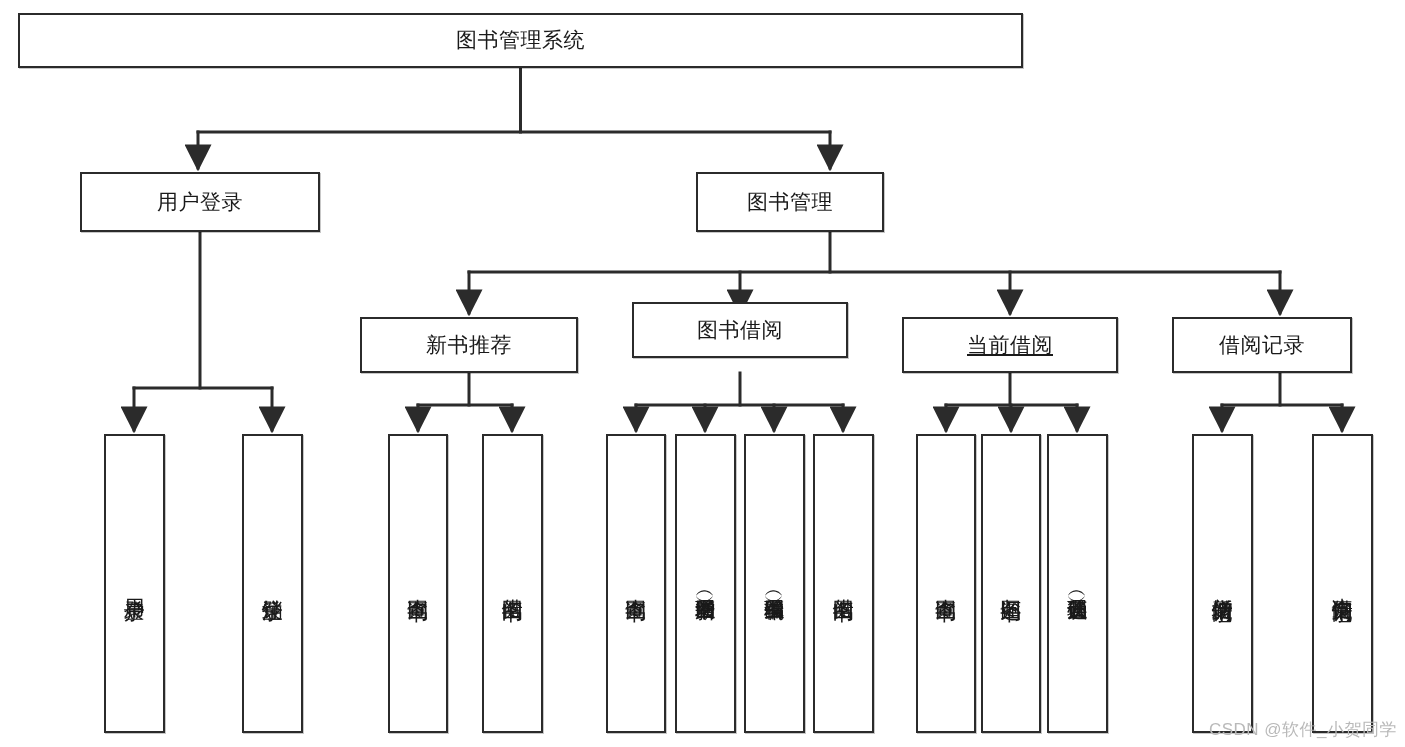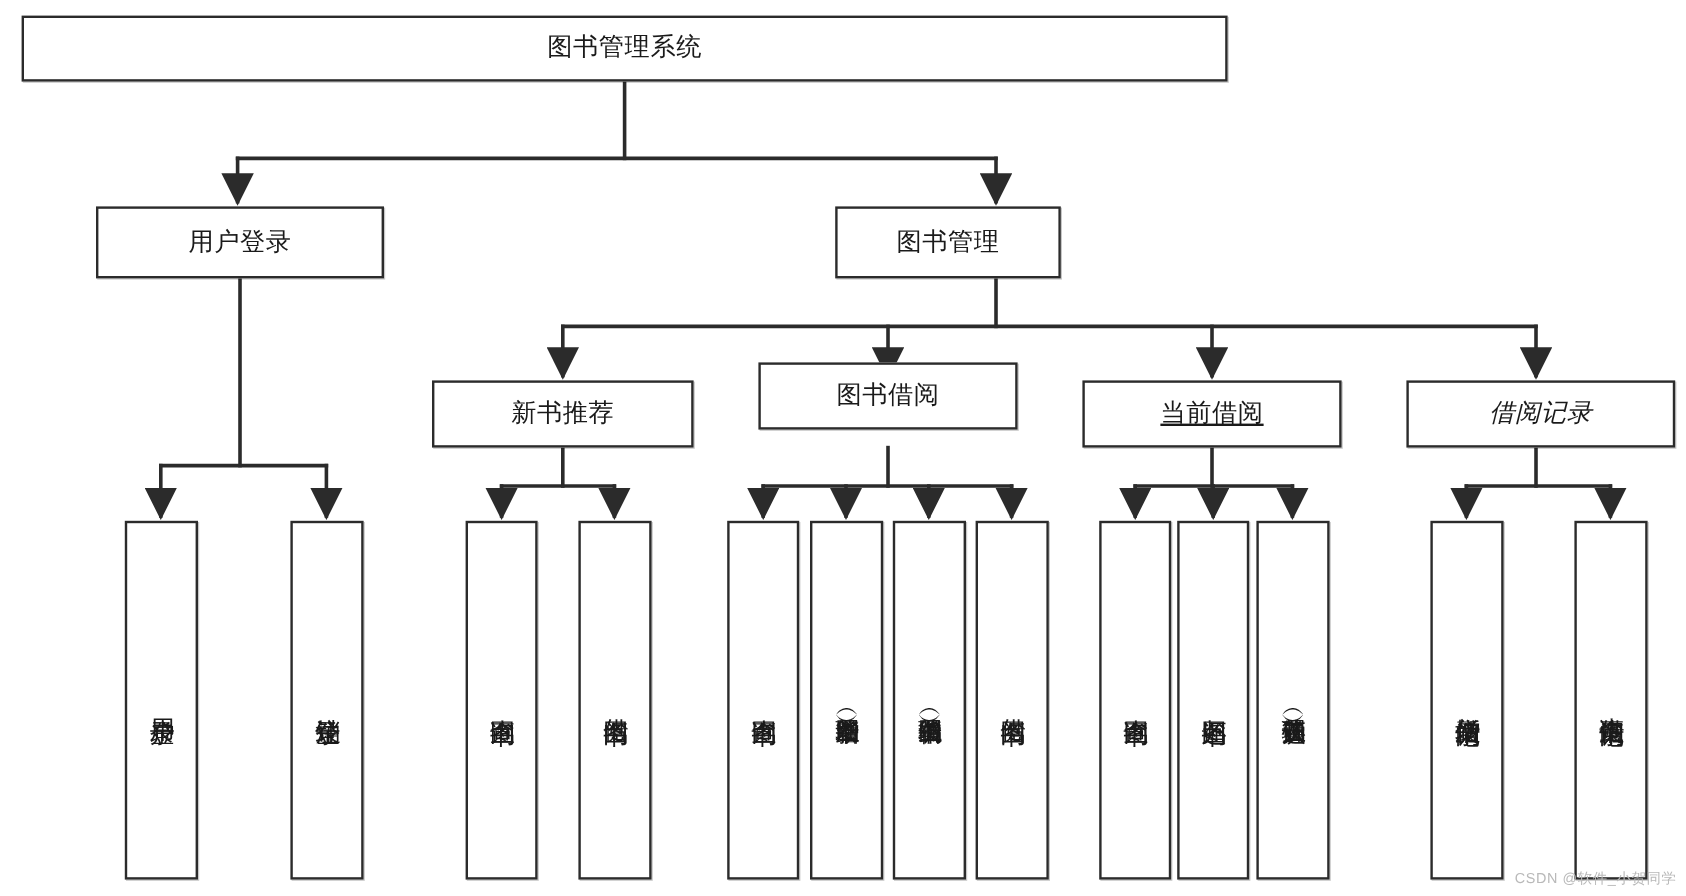--- a/index.html
+++ b/index.html
@@ -61,21 +61,21 @@
     max-height: 100%;
   }
   .node.vert.tight .label {
     font-size: 20px;
     letter-spacing: 0px;
   }
   #watermark {
     position: absolute;
     right: 8px;
     bottom: 6px;
-    font-size: 12px;
+    font-size: 17px;
     color: #b9b9b9;
     letter-spacing: 0.5px;
     user-select: none;
     white-space: nowrap;
   }
 </style>
 </head>
 <body>
 
 <div id="canvas">
@@ -143,21 +143,21 @@
 
   <div class="node horiz" style="left:360px; top:317px; width:218px; height:56px;justify-content:center;">
     <span class="label">新书推荐</span>
   </div>
   <div class="node horiz" style="left:632px; top:302px; width:216px; height:56px;">
     <span class="label">图书借阅</span>
   </div>
   <div class="node horiz" style="left:902px; top:317px; width:216px; height:56px;text-decoration:underline;">
     <span class="label">当前借阅</span>
   </div>
-  <div class="node horiz" style="left:1172px; top:317px; width:224px; height:56px;font-style:italic;">
+  <div class="node horiz" style="left:1172px; top:317px; width:180px; height:56px;">
     <span class="label">借阅记录</span>
   </div>
 
   <div class="node vert" style="left:104px; top:434px; width:61px; height:299px;">
     <span class="label">用户登录</span>
   </div>
   <div class="node vert" style="left:242px; top:434px; width:61px; height:299px;">
     <span class="label">注销登录</span>
   </div>
 

